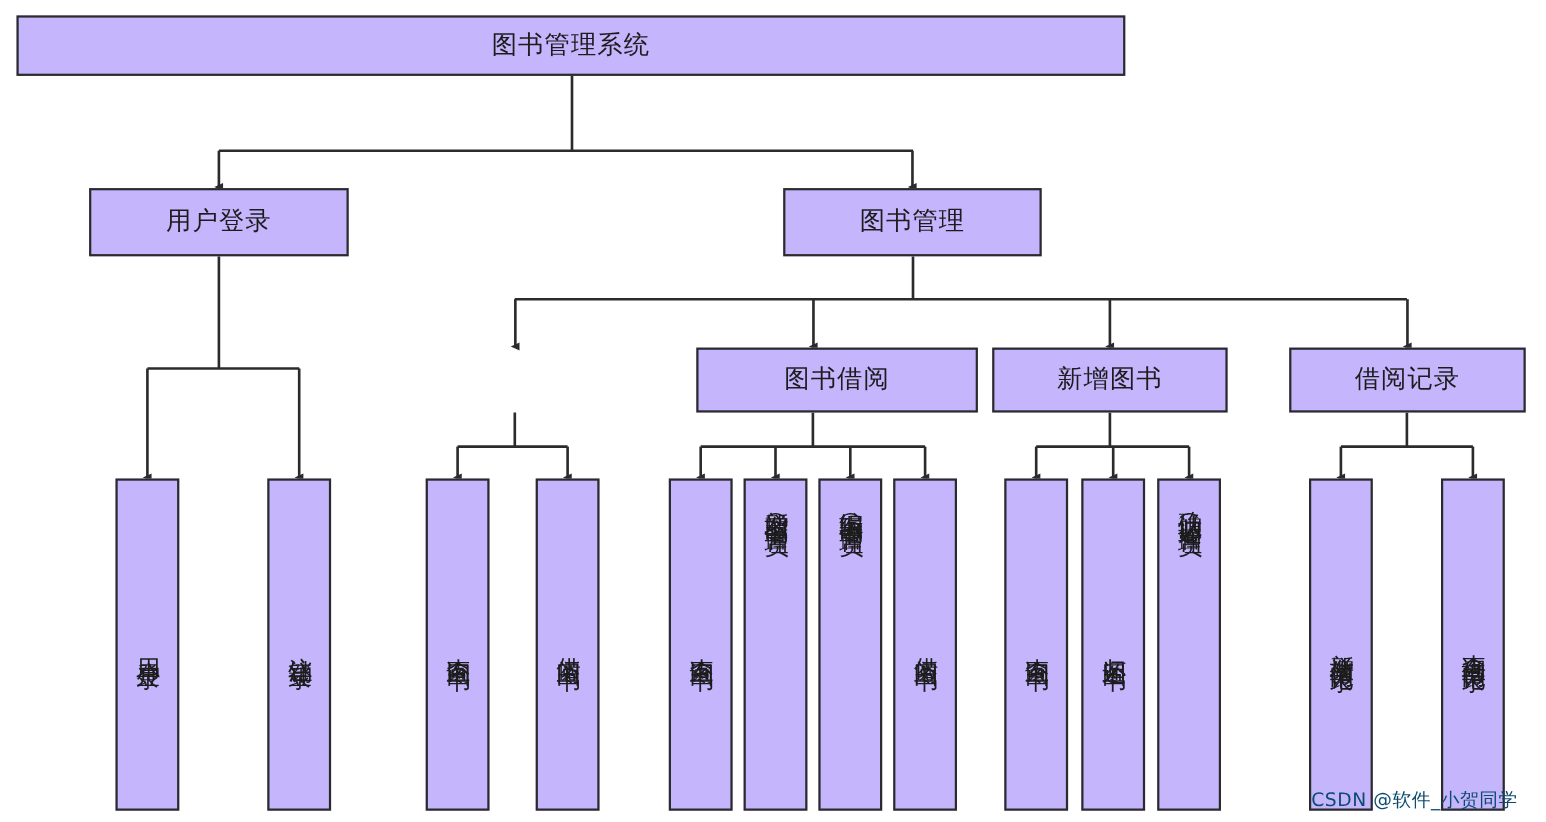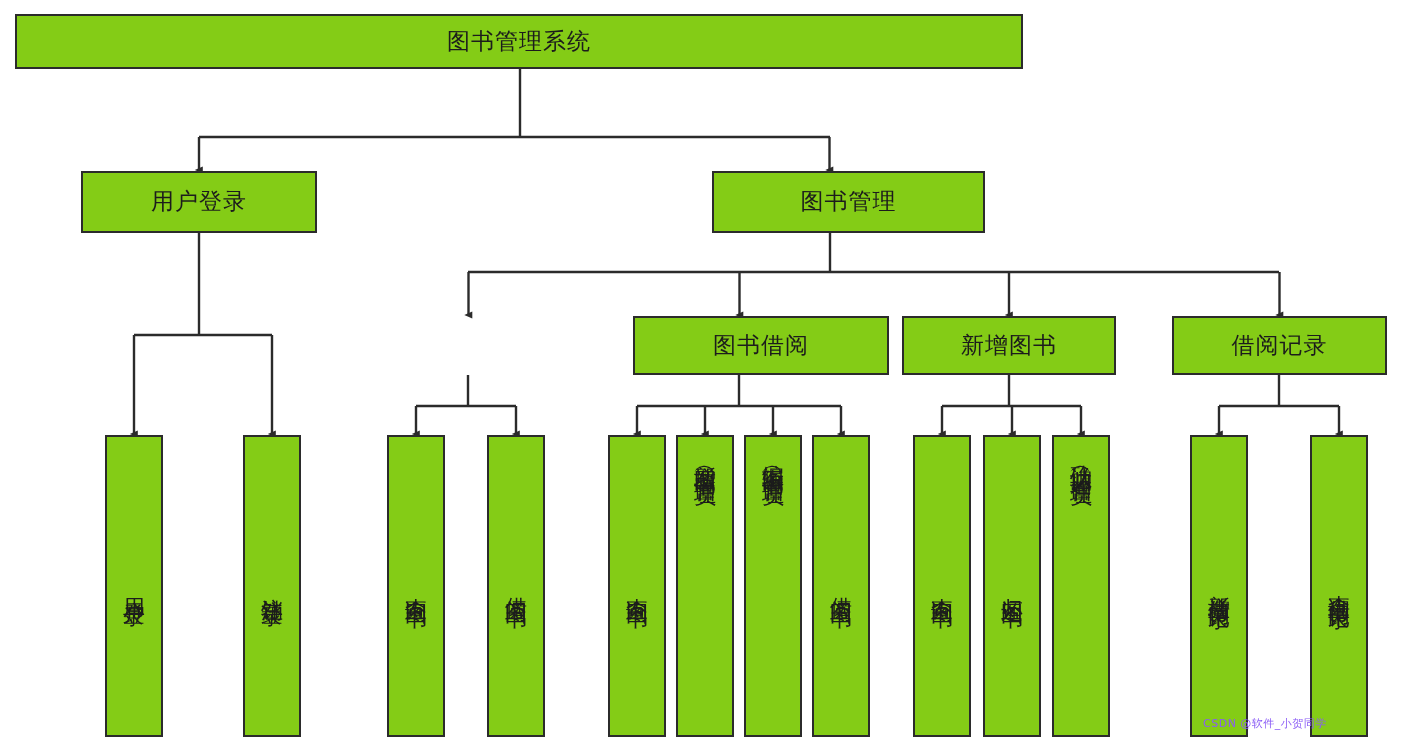--- a/index.html
+++ b/index.html
@@ -22,21 +22,21 @@
     left: 0;
     top: 0;
     width: 1405px;
     height: 747px;
     pointer-events: none;
   }
   .node {
     position: absolute;
     box-sizing: border-box;
     border: 2px solid #2b2b2b;
-    background: #84cc16;
+    background: #c4b5fd;
     display: flex;
     align-items: center;
     justify-content: center;
     color: #1c1c1c;
   }
   .node.horiz .node-label {
     font-size: 23px;
     line-height: 1.1;
     letter-spacing: 1px;
     white-space: nowrap;
@@ -57,25 +57,24 @@
     line-height: 1.18;
     letter-spacing: 3px;
     white-space: nowrap;
   }
   .node.vert.centered {
     align-items: center;
     padding-top: 0;
   }
   .watermark {
     position: absolute;
-    font-size: 11px;
-    color: #8b5cf6;
+    font-size: 17px;
+    color: #0c4a6e;
     white-space: nowrap;
     letter-spacing: 0.5px;
-    padding-left: 11px;
   }
 </style>
 </head>
 <body>
 
 <div id="diagram-root">
 
   <svg class="edges" viewBox="0 0 1405 747" xmlns="http://www.w3.org/2000/svg">
     <defs>
       <marker id="arrowhead" markerWidth="9" markerHeight="9" refX="4.2" refY="4.2" orient="auto" markerUnits="userSpaceOnUse">
@@ -119,21 +118,21 @@
       </g>
   </svg>
 
   <div class="node root horiz" style="left: 15px; top: 14px; width: 1008px; height: 55px;">
     <span class="node-label">图书管理系统</span>
   </div>
 
   <div class="node horiz" style="left: 81px; top: 171px; width: 236px; height: 62px;">
     <span class="node-label">用户登录</span>
   </div>
-  <div class="node horiz" style="left: 712px; top: 171px; width: 273px; height: 62px;">
+  <div class="node horiz" style="left: 712px; top: 171px; width: 235px; height: 62px;">
     <span class="node-label">图书管理</span>
   </div>
 
   <div class="node horiz" style="left: 633px; top: 316px; width: 256px; height: 59px;">
     <span class="node-label">图书借阅</span>
   </div>
   <div class="node horiz" style="left: 902px; top: 316px; width: 214px; height: 59px;">
     <span class="node-label">新增图书</span>
   </div>
   <div class="node horiz" style="left: 1172px; top: 316px; width: 215px; height: 59px;">

